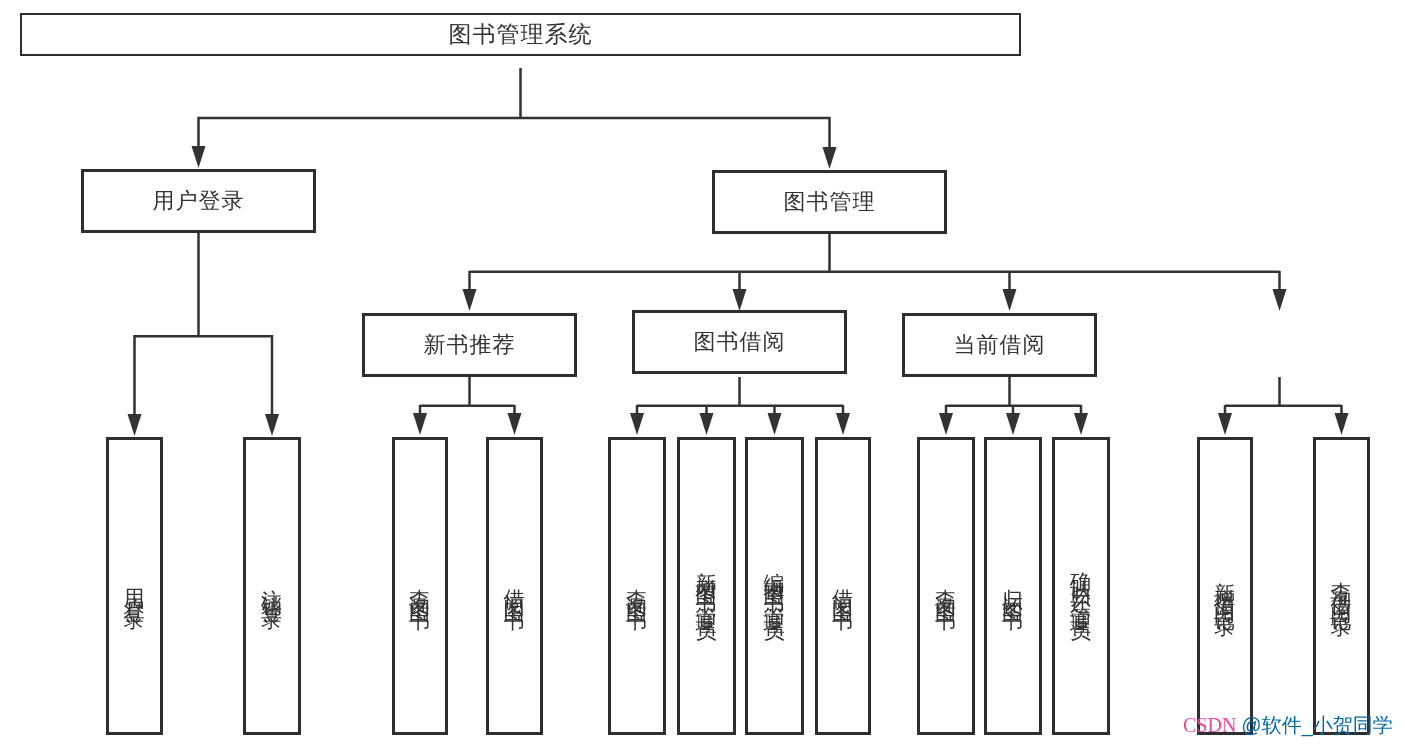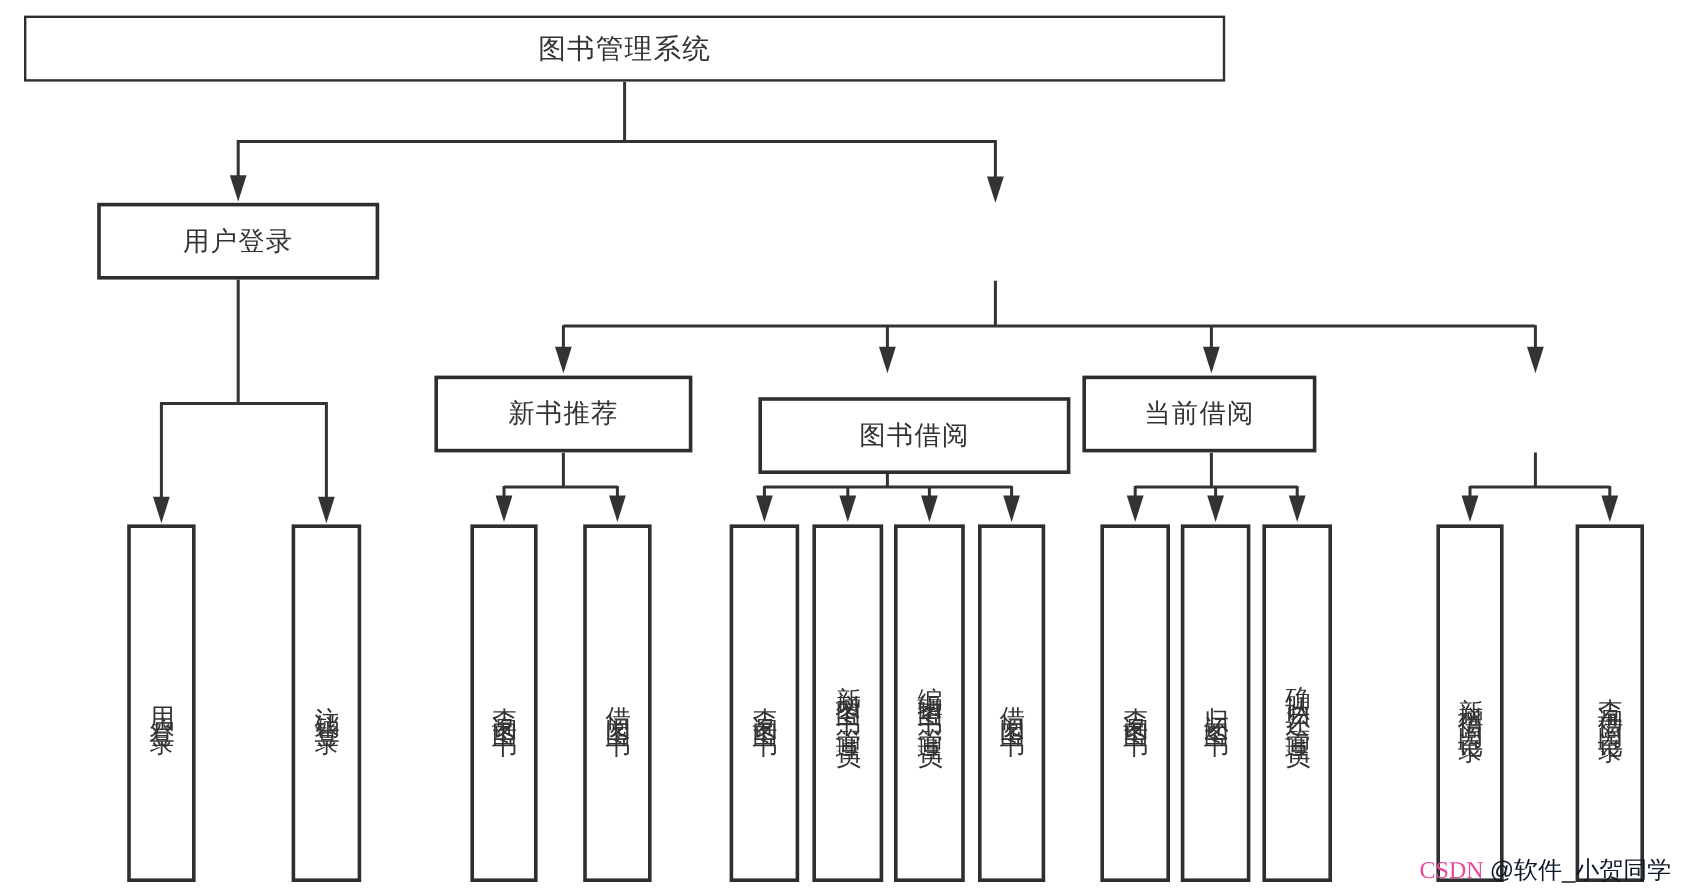--- a/index.html
+++ b/index.html
@@ -15,21 +15,21 @@
   }
   .box.root { border-width:2px; }
   .box.h span { font-size:22px; color:#333; letter-spacing:1px; white-space:nowrap; }
   .box.root span { font-size:23px; }
   .box.v span {
     writing-mode:vertical-rl; text-orientation:mixed;
     font-size:21px; letter-spacing:7px; line-height:1.1; color:#333;
   }
   .watermark { position:absolute; left:1183px; top:712px; font-size:20px; white-space:nowrap; }
   .watermark .wm-prefix { color:#ec4899;font-family:Liberation Serif, serif; }
-  .watermark .wm-handle { color:#0f172a; }
+  .watermark .wm-handle { color:#0369a1; }
 </style>
 </head>
 <body>
 
 <div class="canvas">
 
   <svg class="wires" viewBox="0 0 1405 747" xmlns="http://www.w3.org/2000/svg">
     <g stroke="#333333" stroke-width="2.5" fill="none">
       <path d="M520.5 68 V118 M198.5 118 H829.5 M198.5 116.75 V150 M829.5 116.75 V151"></path>
       <path d="M198.5 233 V336 M134.5 336.25 H272 M134.5 335 V416 M272 335 V416"></path>
@@ -55,32 +55,35 @@
       <polygon points="767.5,413 781.5,413 774.5,435"></polygon>
       <polygon points="836,413 850,413 843,435"></polygon>
       <polygon points="939,413 953,413 946,435"></polygon>
       <polygon points="1006,413 1020,413 1013,435"></polygon>
       <polygon points="1074,413 1088,413 1081,435"></polygon>
       <polygon points="1218,413 1232,413 1225,435"></polygon>
       <polygon points="1334.5,413 1348.5,413 1341.5,435"></polygon>
     </g>
   </svg>
 
-  <div class="box h root" style="left:20px; top:13px; width:1001px; height:55px;">
+  <div class="box h root" style="left:20px; top:13px; width:1001px; height:43px;">
     <span>图书管理系统</span>
   </div>
 
   <div class="box h" style="left:81px; top:169px; width:235px; height:64px;">
     <span>用户登录</span>
   </div>
+  <div class="box h" style="left:712px; top:170px; width:235px; height:64px;">
+    <span>图书管理</span>
+  </div>
 
   <div class="box h" style="left:362px; top:313px; width:215px; height:64px;">
     <span>新书推荐</span>
   </div>
-  <div class="box h" style="left:632px; top:331px; width:260px; height:64px;">
+  <div class="box h" style="left:632px; top:310px; width:215px; height:64px;">
     <span>图书借阅</span>
   </div>
   <div class="box h" style="left:902px; top:313px; width:195px; height:64px;">
     <span>当前借阅</span>
   </div>
 
   <div class="box v" style="left:106px; top:437px; width:57px; height:298px;">
     <span>用户登录</span>
   </div>
   <div class="box v" style="left:243px; top:437px; width:58px; height:298px;">

